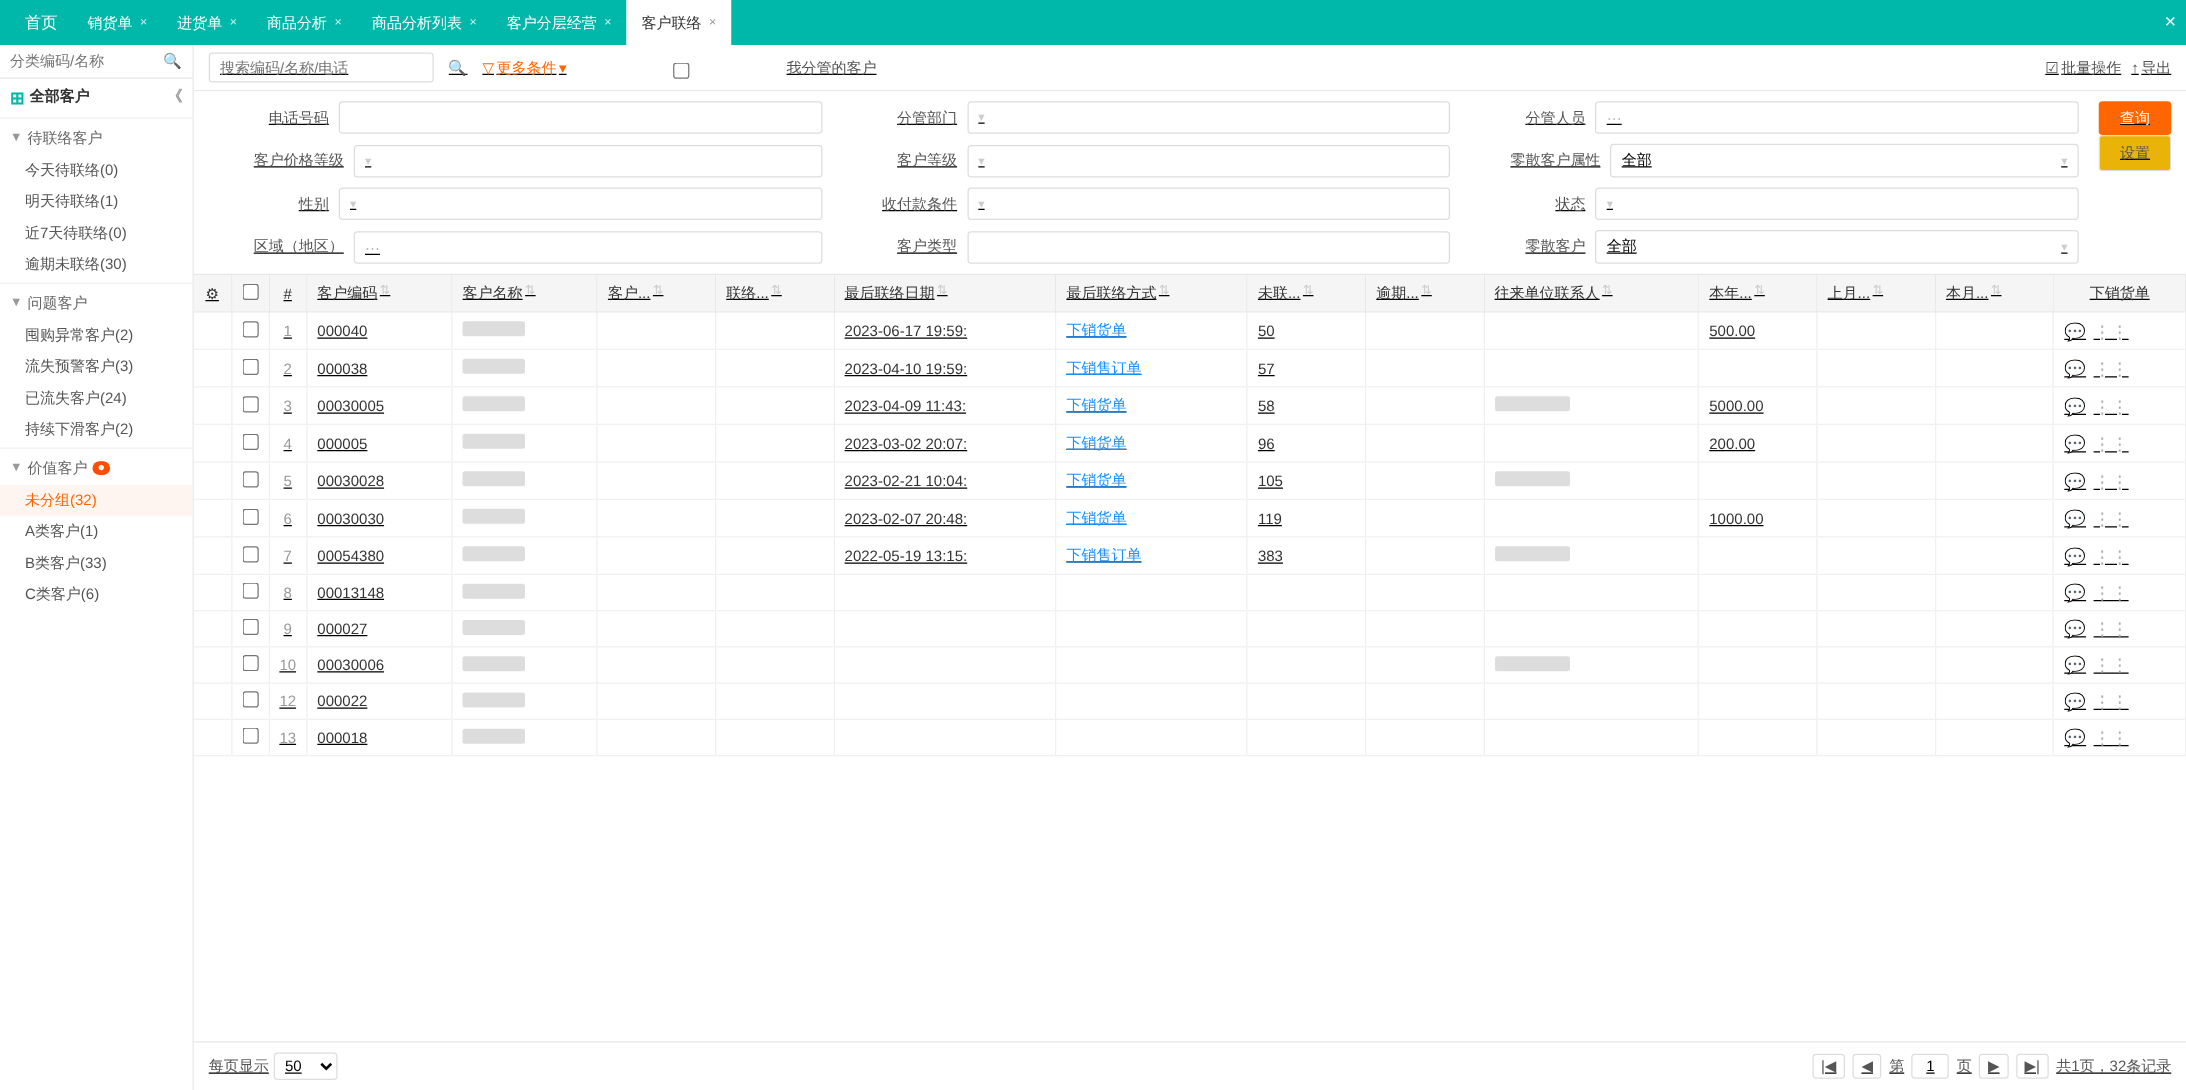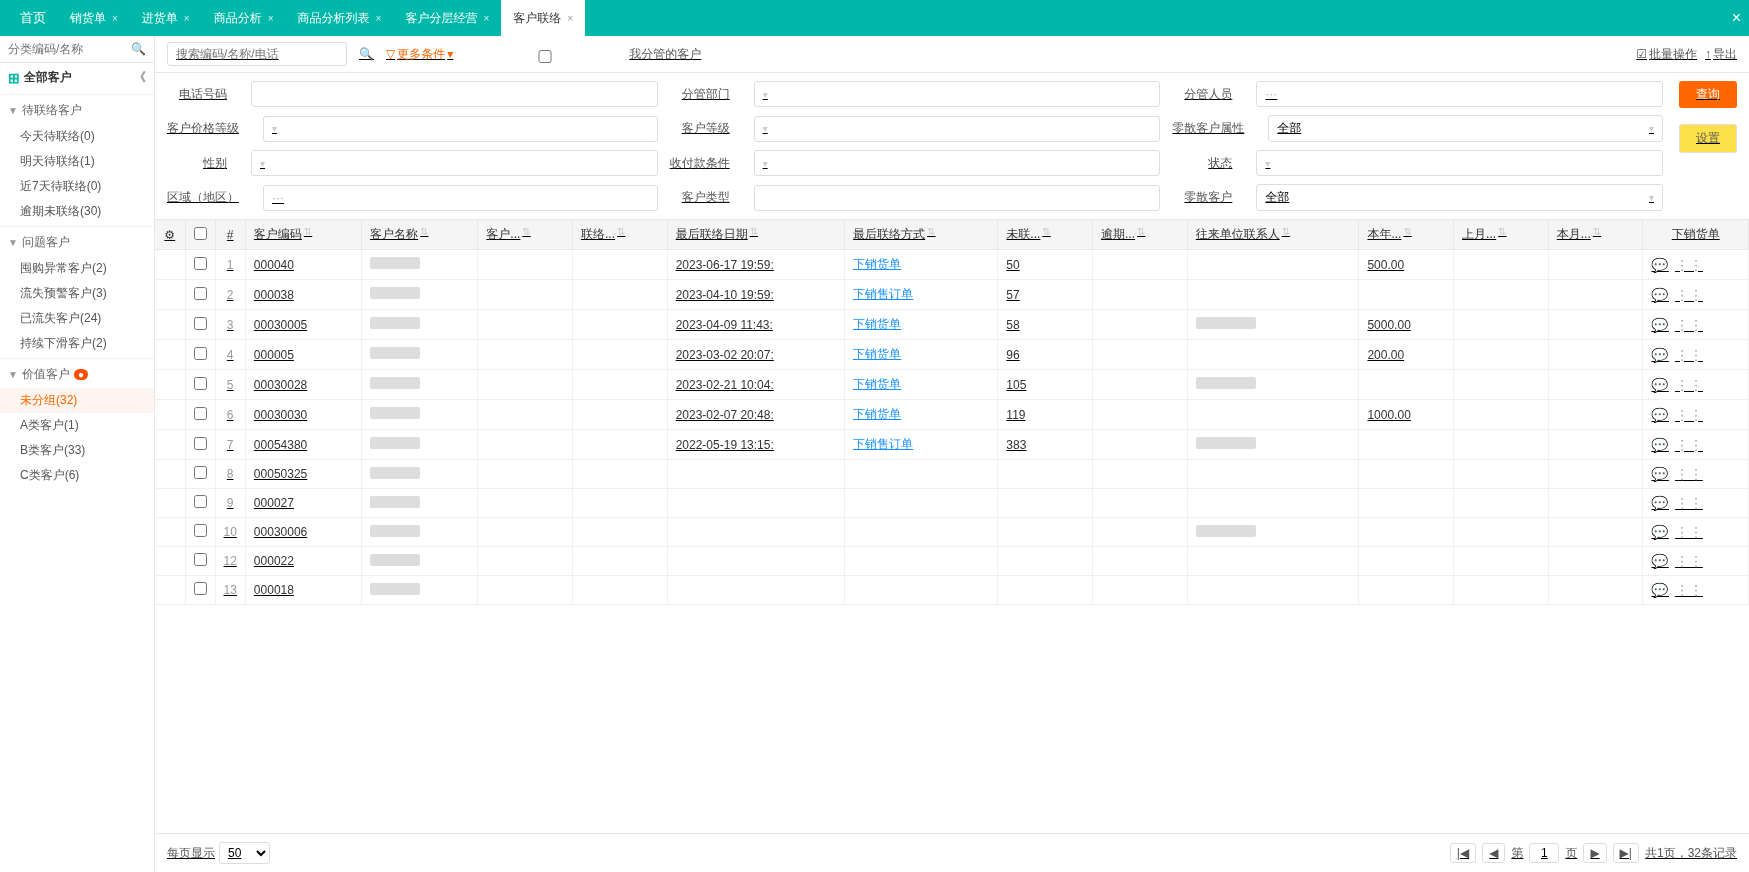--- a/index.html
+++ b/index.html
@@ -183,21 +183,22 @@
       display: flex;
       align-items: center;
       margin-bottom: 8px;
       gap: 12px;
     }
     .adv-filter-row:last-child { margin-bottom: 0; }
     .filter-field {
       display: flex;
       align-items: center;
       flex: 1;
-      gap: 24px;
+      gap: 8px;
+      margin-left: 36px;
     }
     .filter-field label {
       white-space: nowrap;
       color: #555;
       min-width: 60px;
       text-align: right;
     }
     .filter-field .field-input {
       flex: 1;
       border: 1px solid #ddd;
@@ -211,34 +212,34 @@
       cursor: pointer;
       min-height: 26px;
     }
     .filter-field .field-input .caret {
       color: #ccc;
       font-size: 10px;
     }
     .adv-filter-actions {
       display: flex;
       flex-direction: column;
-      gap: 16px;
+      gap: 0;
       margin-left: 8px;
     }
     .btn-query {
       background: #ff6600;
       color: #fff;
       border: none;
       border-radius: 3px;
       padding: 5px 16px;
       cursor: pointer;
       white-space: nowrap;
     }
     .btn-reset {
-      background: #fde047;
+      background: #eab308;
       color: #555;
       border: 1px solid #ddd;
       border-radius: 3px;
       padding: 5px 16px;
       cursor: pointer;
       white-space: nowrap;
     }
 
     
     .table-container {
@@ -780,21 +781,21 @@
       <div class="action-icons">
         <span title="联络">💬</span>
         <span title="更多">⋮⋮</span>
       </div>
     </td>
   </tr>
             <tr>
     <td></td>
     <td class="checkbox-col"><input type="checkbox" style=""></td>
     <td class="num-col">8</td>
-    <td>00050325</td>
+    <td>00013148</td>
     <td><span style="display:inline-block;background:#ddd;border-radius:2px;min-width:50px;height:12px;"></span></td>
     <td></td>
     <td></td>
     <td></td>
     <td></td>
     <td></td>
     <td></td>
     <td></td>
     <td></td>
     <td></td>

